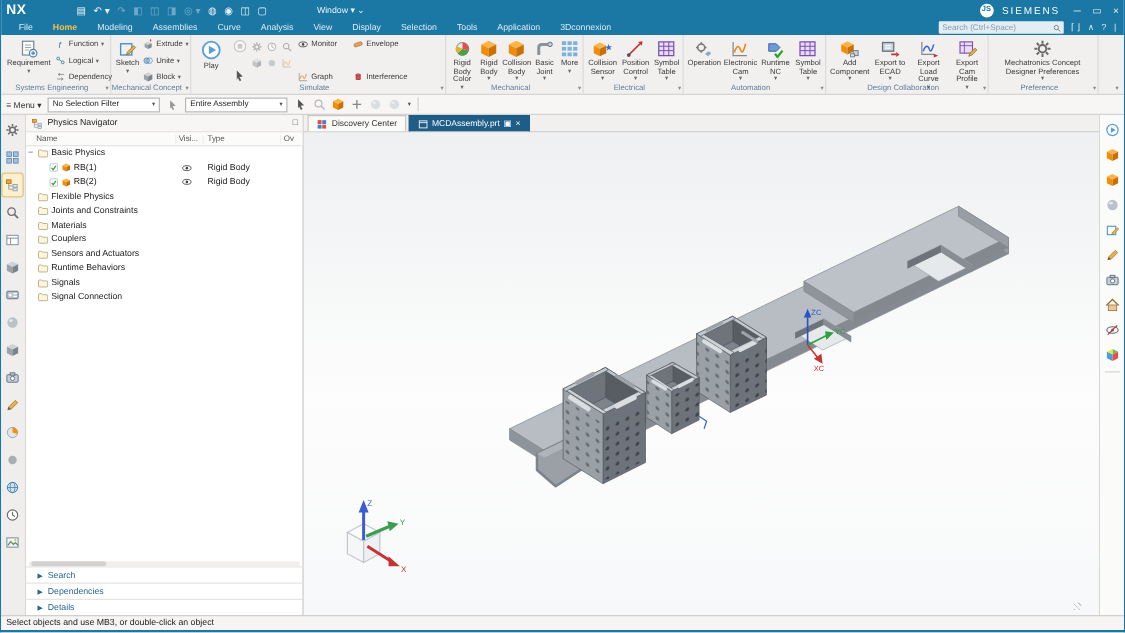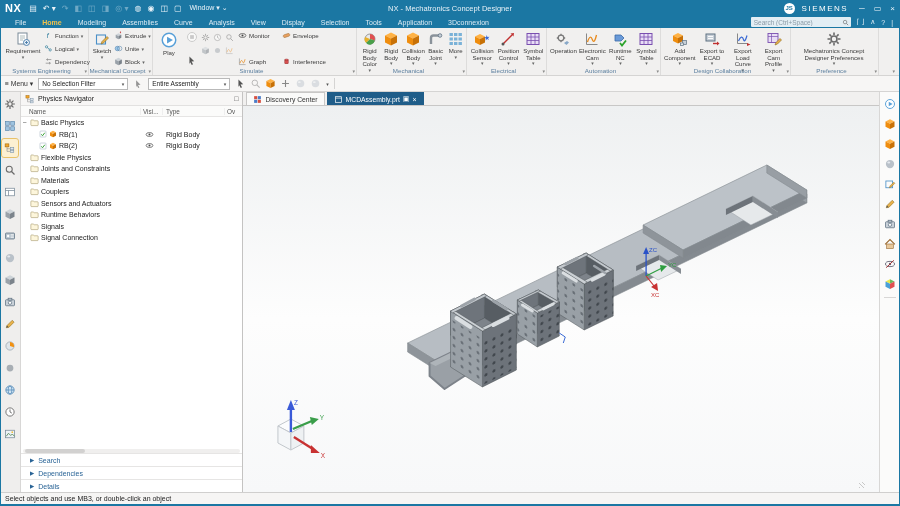--- a/index.html
+++ b/index.html
@@ -3,21 +3,21 @@
 <meta charset="utf-8">
 <style>
   * { margin:0; padding:0; box-sizing:border-box; }
   html,body { width:900px; height:506px; overflow:hidden; background:#dfe3e6;
               font-family:"Liberation Sans", sans-serif; }
   #win { position:relative; width:900px; height:506px; background:#fff;
          border-left:1px solid #1b77a3; border-right:1px solid #1b77a3; border-bottom:2px solid #1b77a3; }
 
   
   #titlebar { position:absolute; left:0; top:0; width:100%; height:16px; background:#1b77a3;
-              display:flex; align-items:center; padding:0 4px; color:#eaf3f9; }
+              display:flex; align-items:center; padding:0 4px; color:#eaf3f9;gap:32px; }
   .nx-logo { font-weight:bold; font-size:11px; letter-spacing:.5px; margin-right:8px; color:#fff; }
   .qat { display:flex; align-items:center; gap:6px; font-size:8px; }
   .qat .dim { opacity:.4; }
   .win-menu { font-size:7px; margin-left:8px; }
   .tb-title { position:absolute; left:0; right:0; text-align:center; font-size:7.5px; color:#e6f0f7; pointer-events:none; }
   .tb-right { margin-left:auto; display:flex; align-items:center; gap:7px; z-index:2; }
   .avatar { width:11px; height:11px; border-radius:50%; background:#fff; color:#1b77a3;
             font-size:6px; font-weight:bold; display:flex; align-items:center; justify-content:center; }
   .brand { font-size:8px; font-weight:normal; letter-spacing:1.5px; color:#fff; }
   .winctl { display:flex; gap:9px; font-size:8px; margin-left:4px; }
@@ -389,21 +389,20 @@
       <span class="dim">◧</span>
       <span class="dim">◫</span>
       <span class="dim">◨</span>
       <span class="dim">◎ ▾</span>
       <span>◍</span>
       <span>◉</span>
       <span>◫</span>
       <span>▢</span>
     </span>
     <span class="win-menu"><span>Window</span> ▾ ⌄</span>
-    <span class="tb-title">NX - Mechatronics Concept Designer</span>
     <span class="tb-right">
       <span class="avatar">JS</span>
       <span class="brand">SIEMENS</span>
       <span class="winctl">
         <span>─</span>
         <span>▭</span>
         <span>×</span>
       </span>
     </span>
   </div>

